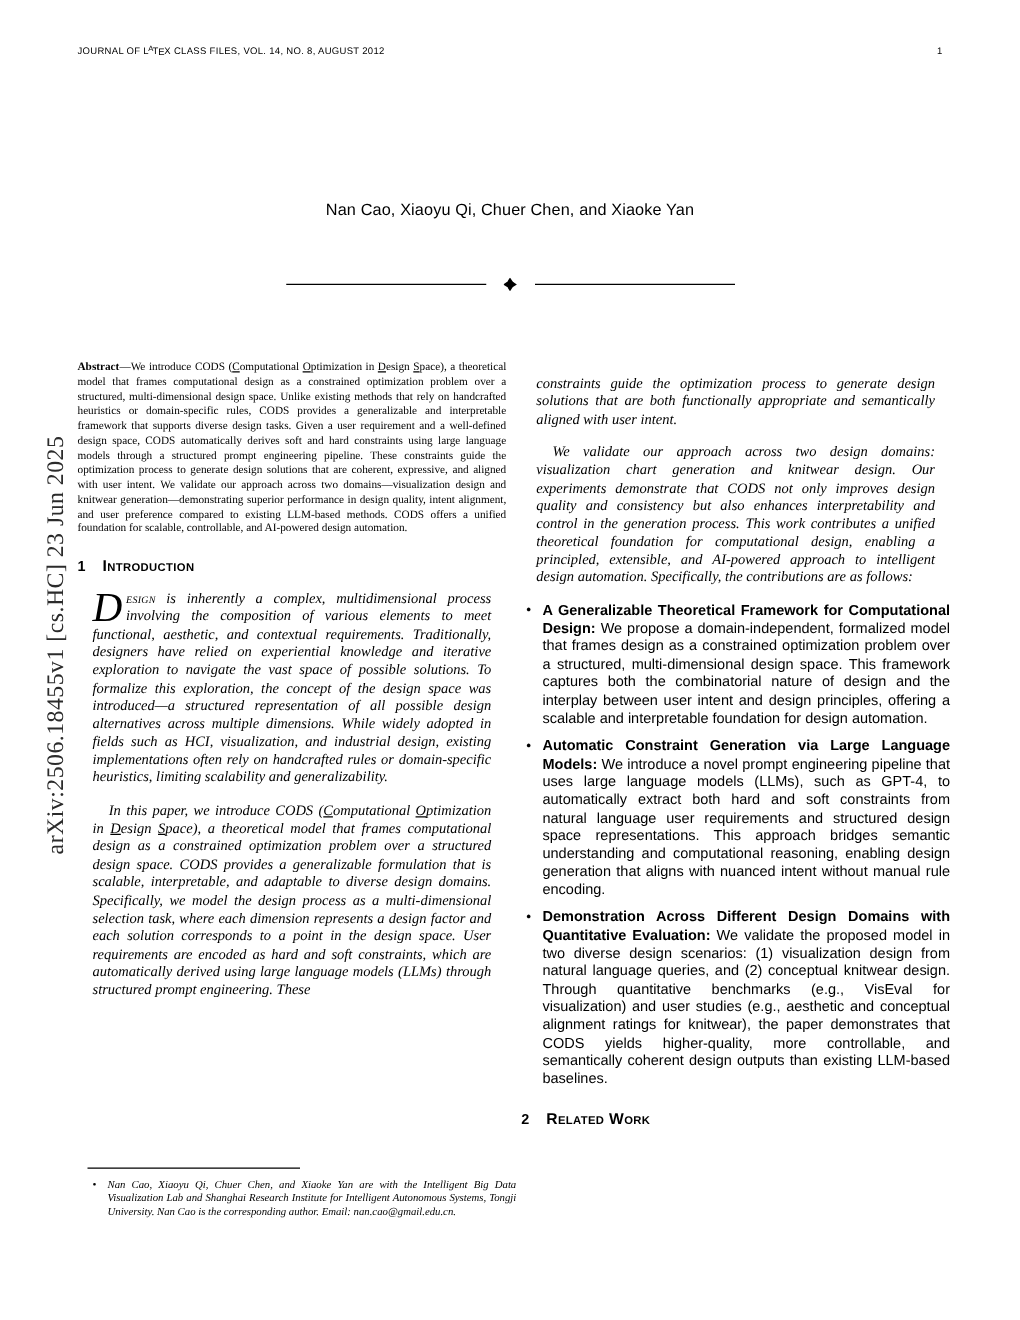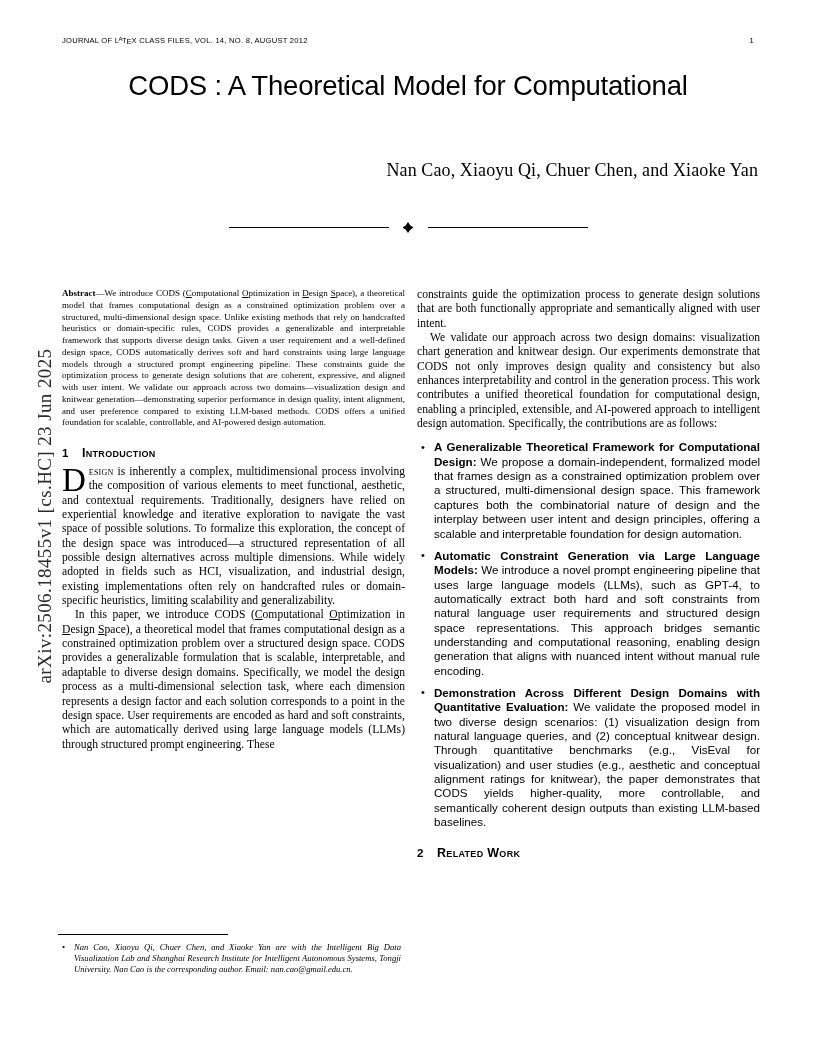--- a/index.html
+++ b/index.html
@@ -78,23 +78,23 @@
     font-size: 27.5px;
     line-height: 35px;
     font-weight: normal;
     letter-spacing: -0.2px;
   }
   .authors {
     position: absolute;
     top: 160px;
     left: 58px;
     width: 700px;
-    text-align: right;
-    font-family: Liberation Serif, serif;
-    font-size: 18px;
+    text-align: center;
+    font-family: Liberation Sans, sans-serif;
+    font-size: 13px;
     letter-spacing: 0.1px;
   }
 
   
   .ornament {
     position: absolute;
     top: 222px;
     left: 58px;
     width: 700px;
     display: flex;
@@ -180,22 +180,23 @@
 
   
   .body-text {
     font-family: "Liberation Serif", serif;
     font-size: 11.6px;
     line-height: 14.35px;
     text-align: justify;
     hyphens: manual;
   }
   .body-text p {
-    margin: 0;
+    margin: 12px;
     text-indent: 13px;
+    font-style: italic;
   }
   .body-text p.noindent { text-indent: 0; }
   .body-text .u { text-decoration: underline; }
 
   
   .dropcap-para {
     position: relative;
     text-indent: 0;
   }
   .dropcap {
@@ -231,21 +232,21 @@
     position: absolute;
     left: -11px;
     top: -0.5px;
     font-size: 11px;
   }
   ul.contrib b { font-weight: bold; }
 
   
   .footnote-wrap {
     position: absolute;
-    left: 58px;
+    left: 70px;
     top: 934px;
     width: 343px;
   }
   .footnote-rule {
     width: 170px;
     height: 1px;
     background: #000;
     margin: 0 0 7px 0;
   }
   ul.footnote {
@@ -286,21 +287,20 @@
 <div class="page">
 
   <div class="running-head">
     <div class="latex"><span>JOURNAL OF </span><span>L</span><span class="a-small">A</span><span>T</span><span class="e-low">E</span><span>X</span><span> CLASS FILES, VOL. 14, NO. 8, AUGUST 2012</span></div>
     <div class="page-number">1</div>
   </div>
 
   <div class="arxiv-stamp">arXiv:2506.18455v1  [cs.HC]  23 Jun 2025</div>
 
   <div class="title">
-    <div>CODS : A Theoretical Model for Computational</div>
   </div>
 
   <div class="authors">Nan Cao, Xiaoyu Qi, Chuer Chen, and  Xiaoke Yan</div>
 
   <div class="ornament">
     <div class="rule"></div>
     <div class="star"></div>
     <div class="rule"></div>
   </div>
 

